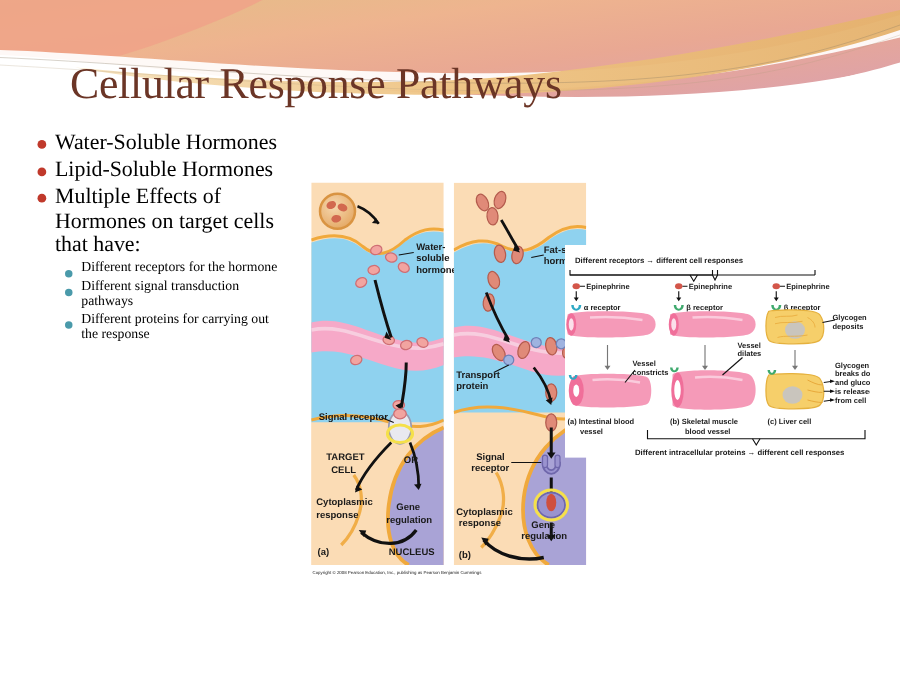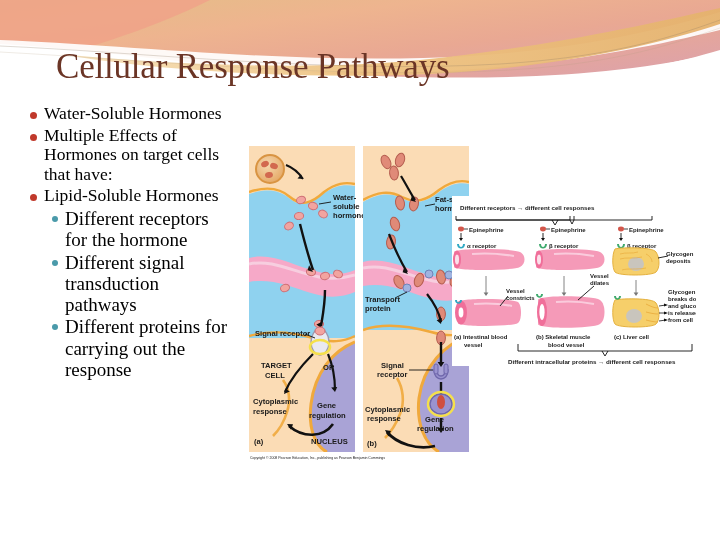--- a/index.html
+++ b/index.html
@@ -67,21 +67,21 @@
   .lvl2 .dot {
     width: 6px; height: 6px;
     background: #4a9aaa;
     margin-top: 8px;
   }
   .btext {
     font-family: "Liberation Serif", serif;
     color: #000000;
   }
   .lvl1 .btext { font-size: 17.5px; line-height: 1.12; }
-  .lvl2 .btext { font-size: 19px; line-height: 1.12; }
+  .lvl2 .btext { font-size: 11px; line-height: 1.12; }
 
   
   #fig-left {
     position: absolute;
     left: 232px;
     top: 146px;
     width: 230px;
     height: 322px;
     padding-left: 17px;
   }
@@ -153,26 +153,26 @@
 
 <div id="bullets">
 
   <div class="bullet-row lvl1">
     <span class="dot" style="background: rgb(192, 57, 43);"></span>
     <span class="btext">Water-Soluble Hormones</span>
   </div>
 
   <div class="bullet-row lvl1">
     <span class="dot" style="background: rgb(192, 57, 43);"></span>
-    <span class="btext">Multiple Effects of Hormones on target cells that have:</span>
+    <span class="btext">Lipid-Soluble Hormones</span>
   </div>
 
   <div class="bullet-row lvl1">
     <span class="dot" style="background: rgb(192, 57, 43);"></span>
-    <span class="btext">Lipid-Soluble Hormones</span>
+    <span class="btext">Multiple Effects of Hormones on target cells that have:</span>
   </div>
 
   <div class="bullet-row lvl2">
     <span class="dot" style="background: rgb(74, 154, 170);"></span>
     <span class="btext">Different receptors for the hormone</span>
   </div>
 
   <div class="bullet-row lvl2">
     <span class="dot" style="background: rgb(74, 154, 170);"></span>
     <span class="btext">Different signal transduction pathways</span>

